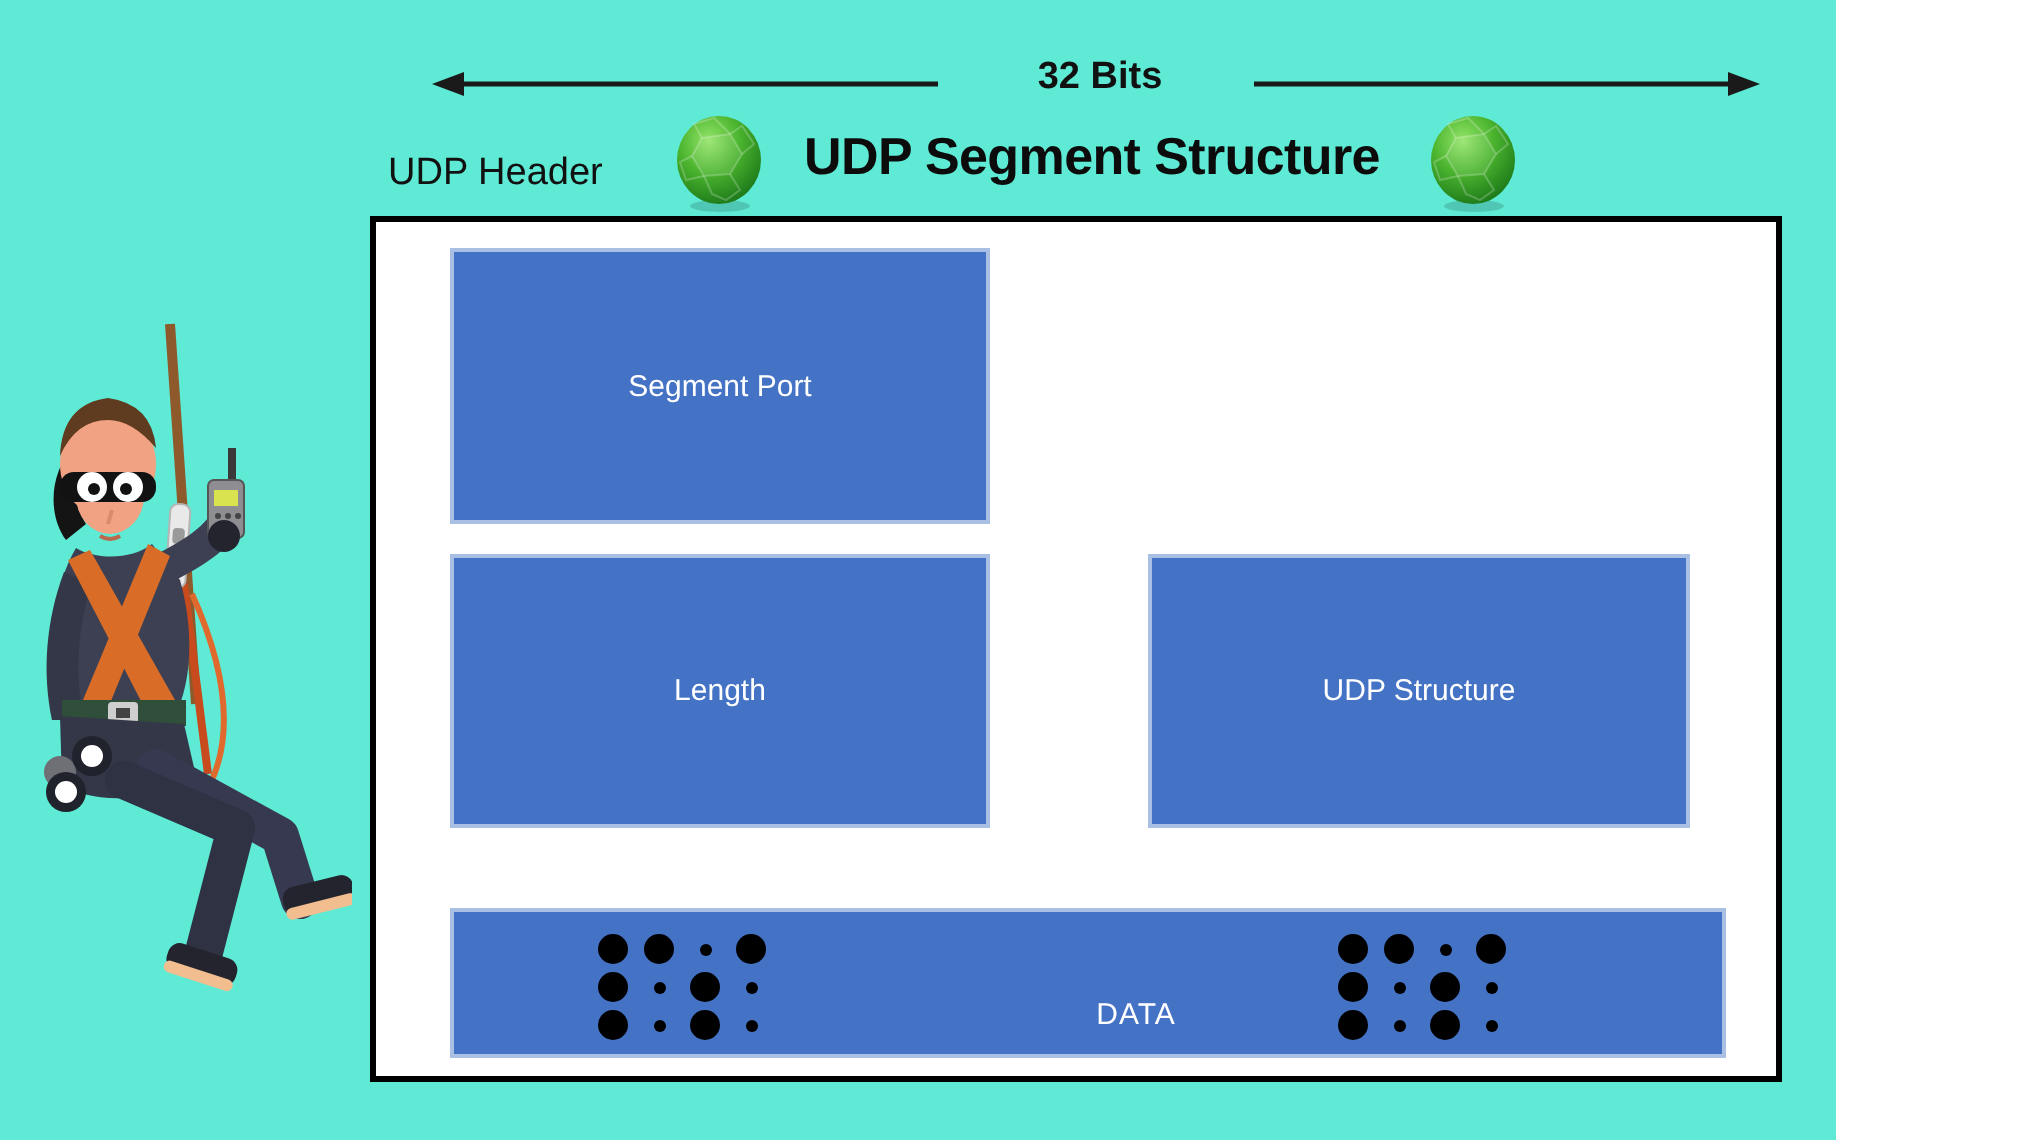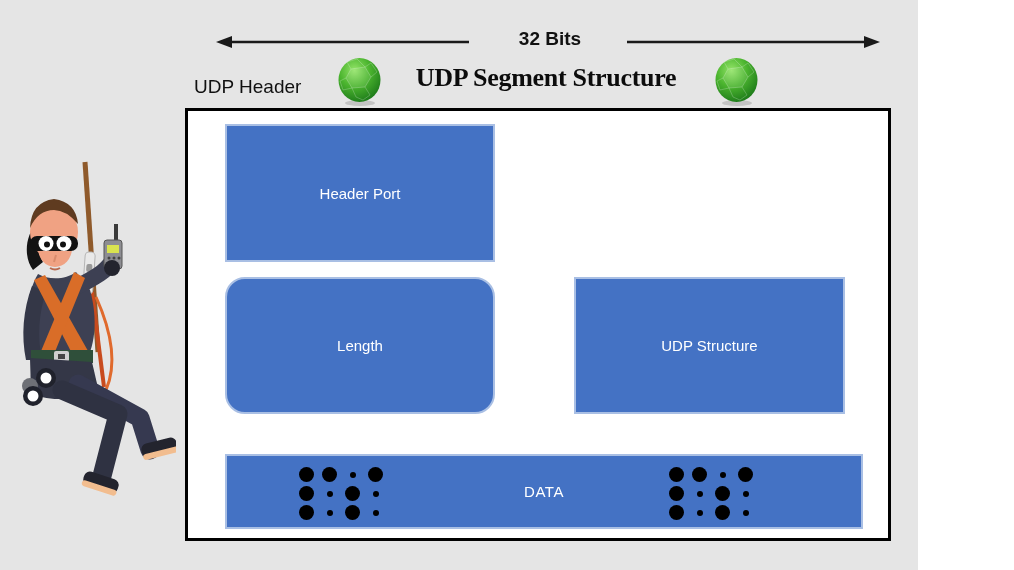--- a/index.html
+++ b/index.html
@@ -1,67 +1,67 @@
 <!DOCTYPE html>
 <html><head>
 <meta charset="utf-8">
 <style>
   html,body { margin:0; padding:0; background:#fff; }
   .stage {
-    position:relative; width:918px; height:570px; background:#e5e5e5;
+    position:relative; width:918px; height:570px; background:#5eead4;
     font-family:"Liberation Sans", sans-serif; overflow:hidden;
   }
   
   .bits-label {
     position:absolute; left:498px; top:28px; width:104px; text-align:center;
     font-size:19px; font-weight:700; color:#111;
   }
   .arrow { position:absolute; top:35px; height:14px; }
   .arrow.left  { left:215px; width:256px; }
   .arrow.right { left:627px; width:254px; }
   .udp-header-label {
     position:absolute; left:194px; top:76px; font-size:19px; color:#111;
   }
   .gem { position:absolute; top:57px; width:45px; height:49px; }
   .gem.g1 { left:337px; }
   .gem.g2 { left:714px; }
   .diagram-title {
     position:absolute; left:395px; top:63px; width:302px; text-align:center;
-    font-size:26px; font-weight:700; color:#0c0c0c; margin:0; letter-spacing:-0.3px;font-family:Liberation Serif, serif;
+    font-size:26px; font-weight:700; color:#0c0c0c; margin:0; letter-spacing:-0.3px;
   }
   
   .outer-box {
     position:absolute; left:185px; top:108px; width:706px; height:433px;
     border:3px solid #000; box-sizing:border-box; background:#fff;
   }
   
   .field {
     position:absolute; background:#4472C4; border:2px solid #A9BFE4;
     box-sizing:border-box; display:flex; align-items:center; justify-content:center;
     color:#fff; font-size:15px;
   }
   .field.src { left:225px; top:124px; width:270px; height:138px; }
   .field.dst { left:574px; top:125px; width:271px; height:137px; }
-  .field.len { left:225px; top:277px; width:270px; height:137px;border-radius:20px; }
+  .field.len { left:225px; top:277px; width:270px; height:137px; }
   .field.chk { left:574px; top:277px; width:271px; height:137px; }
   .field.data { left:225px; top:454px; width:638px; height:75px; }
   .field .label { pointer-events:none; }
   
   .dot-cluster {
     position:absolute; top:9px;
     display:grid; grid-template-columns:repeat(4,23px); grid-auto-rows:19px;
     align-items:center; justify-items:center;
   }
   .dot-cluster.c1 { left:68px; }
   .dot-cluster.c2 { left:438px; }
   .dot { border-radius:50%; background:#000; }
   .dot.big  { width:15px; height:15px; }
   .dot.tiny { width:6px;  height:6px;  }
-  .data-text { position:absolute; left:0; top:0; width:100%; height:100%;
-    display:flex; align-items:center; justify-content:center; letter-spacing:0.5px; }
+  .data-text { position:absolute; left:0; top:16px; width:100%; height:100%;
+    display:flex; align-items:center; justify-content:center; letter-spacing:0.5px;padding-left:24px; }
   
   .character { position:absolute; left:18px; top:152px; width:158px; height:362px; }
 </style>
 </head>
 <body>
 
 <div class="stage">
 
   <svg width="0" height="0" style="position:absolute" aria-hidden="true">
     <defs>
@@ -109,21 +109,21 @@
       <polyline points="28,30 33,38 26,43 19,40 15,31"></polyline>
       <polyline points="9,21 3,24 6,33 15,31"></polyline>
       <polyline points="14,12 10,5 20,2 28,10"></polyline>
     </g>
     <polygon points="14,12 28,10 34,20 28,30 15,31 9,21" fill="rgba(255,255,255,0.10)"></polygon>
   </svg>
 
   <div class="outer-box"></div>
 
   <div class="field src">
-    <span class="label">Header Port</span>
+    <span class="label">Segment Port</span>
   </div>
   <div class="field len">
     <span class="label">Length</span>
   </div>
   <div class="field chk">
     <span class="label">UDP Structure</span>
   </div>
   <div class="field data">
     <div class="dot-cluster c1">
         <div class="dot big"></div>

